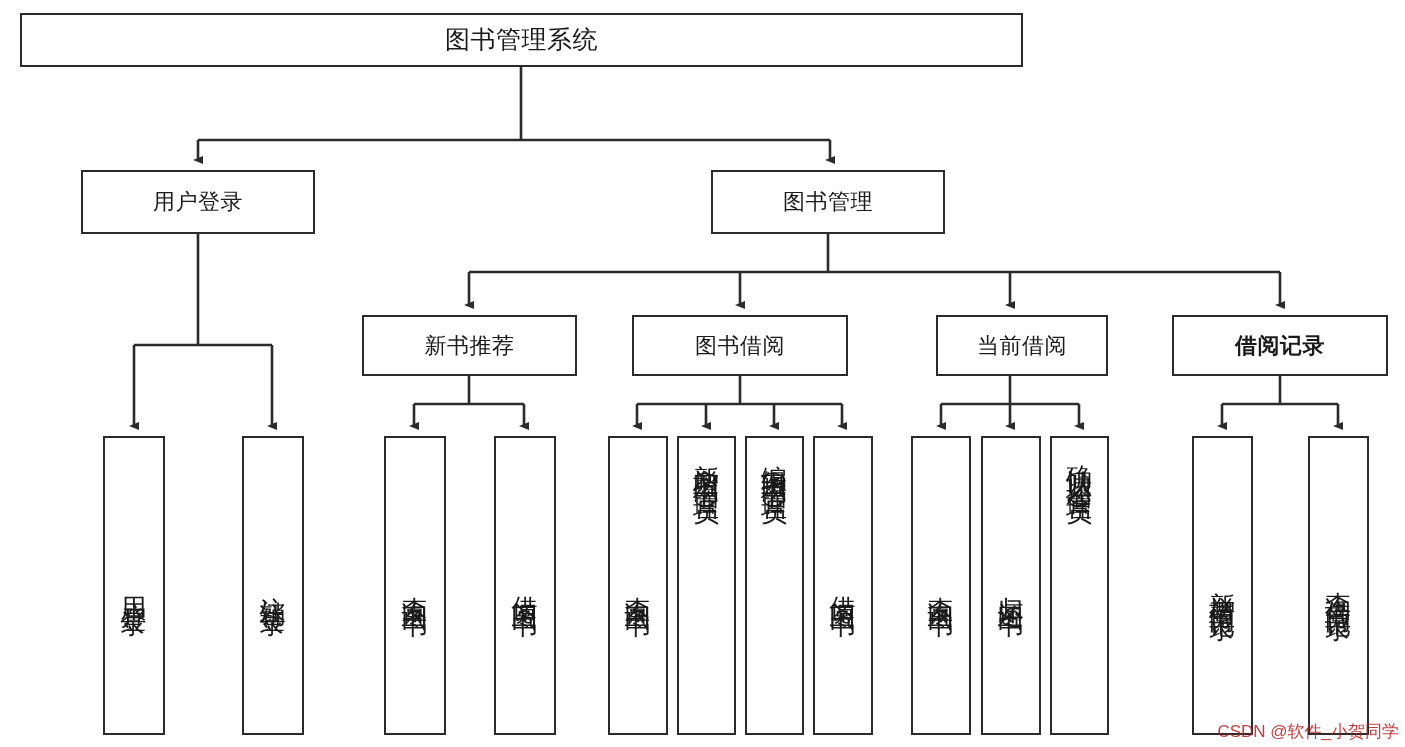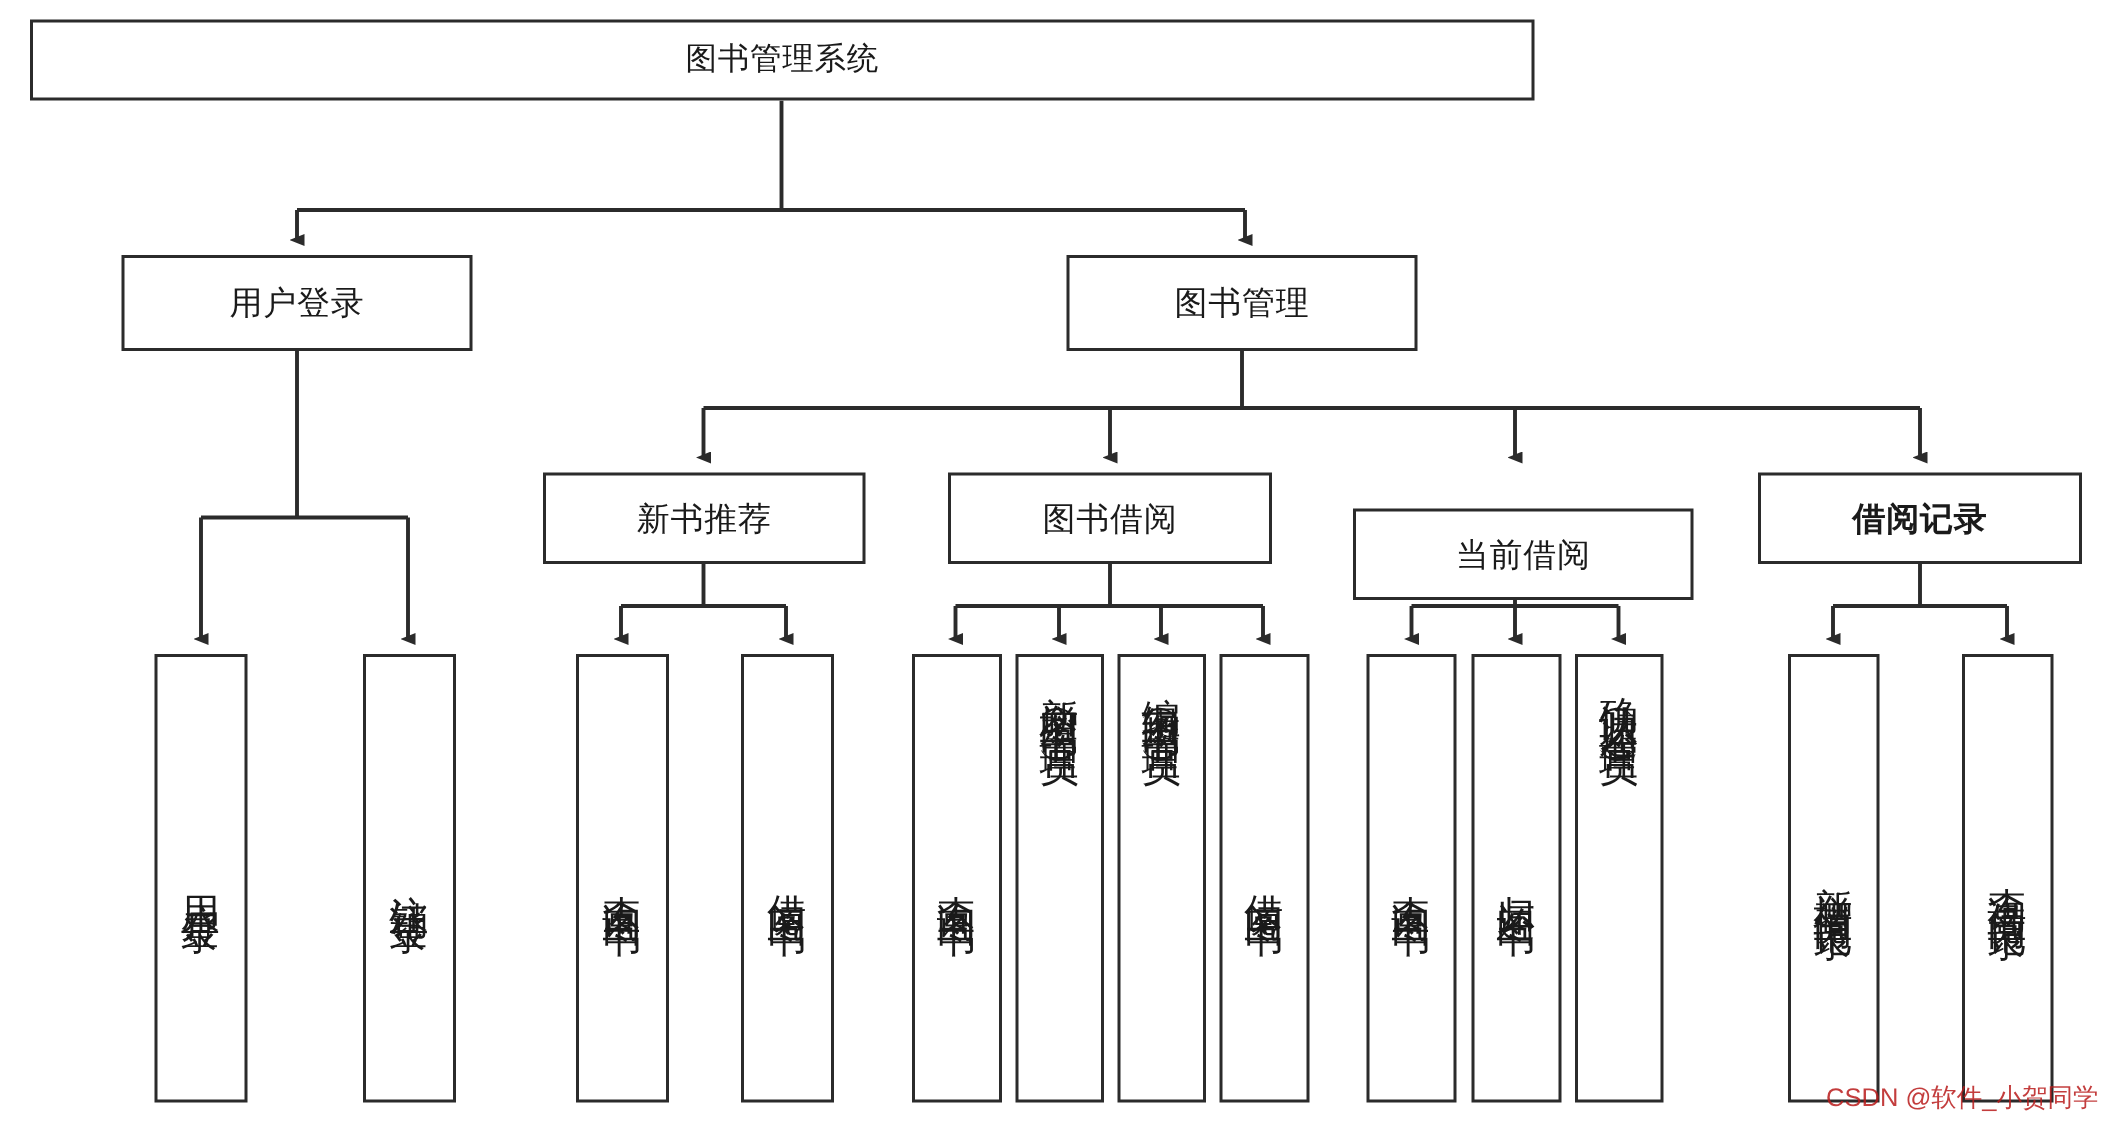--- a/index.html
+++ b/index.html
@@ -44,21 +44,21 @@
     white-space: nowrap;
   }
   
   .node.root {
     left: 20px;
     top: 13px;
     width: 1003px;
     height: 54px;
   }
   .node.root .label {
-    font-size: 21px;
+    font-size: 25px;
   }
   
   .node.lvl2 {
     top: 170px;
     width: 234px;
     height: 64px;
   }
   .node.lvl2 .label {
     font-size: 22px;
   }
@@ -167,21 +167,21 @@
   <div class="node lvl2" style="left:711px;">
     <span class="label">图书管理</span>
   </div>
 
   <div class="node lvl3" style="left:632px;width:216px;">
     <span class="label">图书借阅</span>
   </div>
   <div class="node lvl3" style="left:362px;width:215px;">
     <span class="label">新书推荐</span>
   </div>
-  <div class="node lvl3" style="left:902px;width:227px;margin-top:24px;">
+  <div class="node lvl3" style="left:936px;width:172px;">
     <span class="label">当前借阅</span>
   </div>
   <div class="node lvl3" style="left:1172px;width:216px;font-weight:bold;">
     <span class="label">借阅记录</span>
   </div>
 
   <div class="node leaf" style="left:103px;width:62px;">
     <span class="label">用户登录</span>
   </div>
   <div class="node leaf" style="left:242px;width:62px;">

